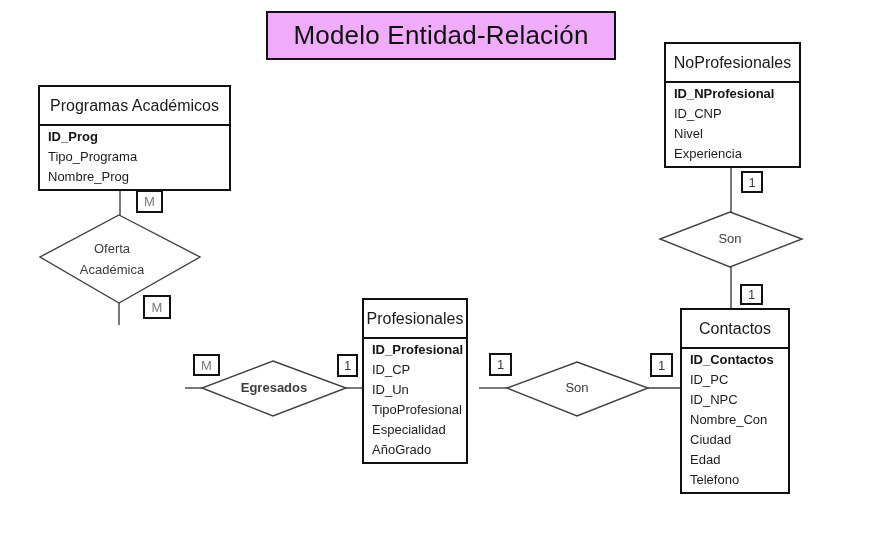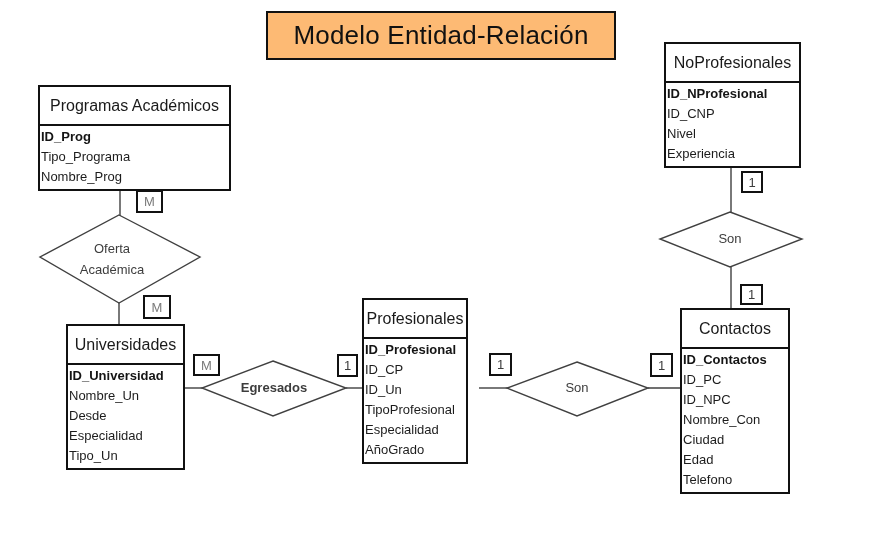--- a/index.html
+++ b/index.html
@@ -8,36 +8,36 @@
     font-family:"Liberation Sans", sans-serif; overflow:hidden;
   }
   #canvas * { box-sizing:border-box; }
 
   svg.connector-layer { position:absolute; left:0; top:0; width:882px; height:542px; z-index:1; }
   svg.connector-layer line { stroke:#404040; stroke-width:1.4; }
   svg.connector-layer polygon { fill:#ffffff; stroke:#404040; stroke-width:1.4; }
 
   .title-box {
     position:absolute; left:266px; top:11px; width:350px; height:49px;
-    border:2px solid #111111; background:#fdba74; z-index:2;
+    border:2px solid #111111; background:#f0abfc; z-index:2;
     display:flex; align-items:center; justify-content:center;
     font-size:26px; color:#111111; letter-spacing:0.2px;
   }
 
   .entity {
     position:absolute; border:2px solid #111111; background:#ffffff; z-index:2;
   }
   .entity-title {
     height:39px; border-bottom:2px solid #111111;
     display:flex; align-items:center; justify-content:center;
     font-size:16px; color:#1a1a1a; white-space:nowrap; overflow:hidden;
   }
   .entity-attrs { padding:1px 0 2px 0; }
   .attr {
-    height:20px; line-height:20px; padding-left:1px;
+    height:20px; line-height:20px; padding-left:8px;
     font-size:13px; color:#1c1c1c; white-space:nowrap; overflow:hidden;
   }
   .attr.pk { font-weight:bold; color:#141414; }
 
   .dlabel {
     position:absolute; z-index:2; text-align:center;
     font-size:13px; color:#3d3d3d; line-height:16px;
   }
   .dlabel.two-line { line-height:21px; }
 
@@ -85,30 +85,20 @@
   <div class="entity" style="left:664px;top:42px;width:137px;">
     <div class="entity-title">NoProfesionales</div>
     <div class="entity-attrs">
       <div class="attr pk">ID_NProfesional</div>
       <div class="attr">ID_CNP</div>
       <div class="attr">Nivel</div>
       <div class="attr">Experiencia</div>
     </div>
   </div>
 
-  <div class="entity" style="left:66px;top:324px;width:119px;">
-    <div class="entity-title">Universidades</div>
-    <div class="entity-attrs">
-      <div class="attr pk">ID_Universidad</div>
-      <div class="attr">Nombre_Un</div>
-      <div class="attr">Desde</div>
-      <div class="attr">Especialidad</div>
-      <div class="attr">Tipo_Un</div>
-    </div>
-  </div>
 
   <div class="entity" style="left:362px;top:298px;width:106px;">
     <div class="entity-title">Profesionales</div>
     <div class="entity-attrs">
       <div class="attr pk">ID_Profesional</div>
       <div class="attr">ID_CP</div>
       <div class="attr">ID_Un</div>
       <div class="attr">TipoProfesional</div>
       <div class="attr">Especialidad</div>
       <div class="attr">AñoGrado</div>

